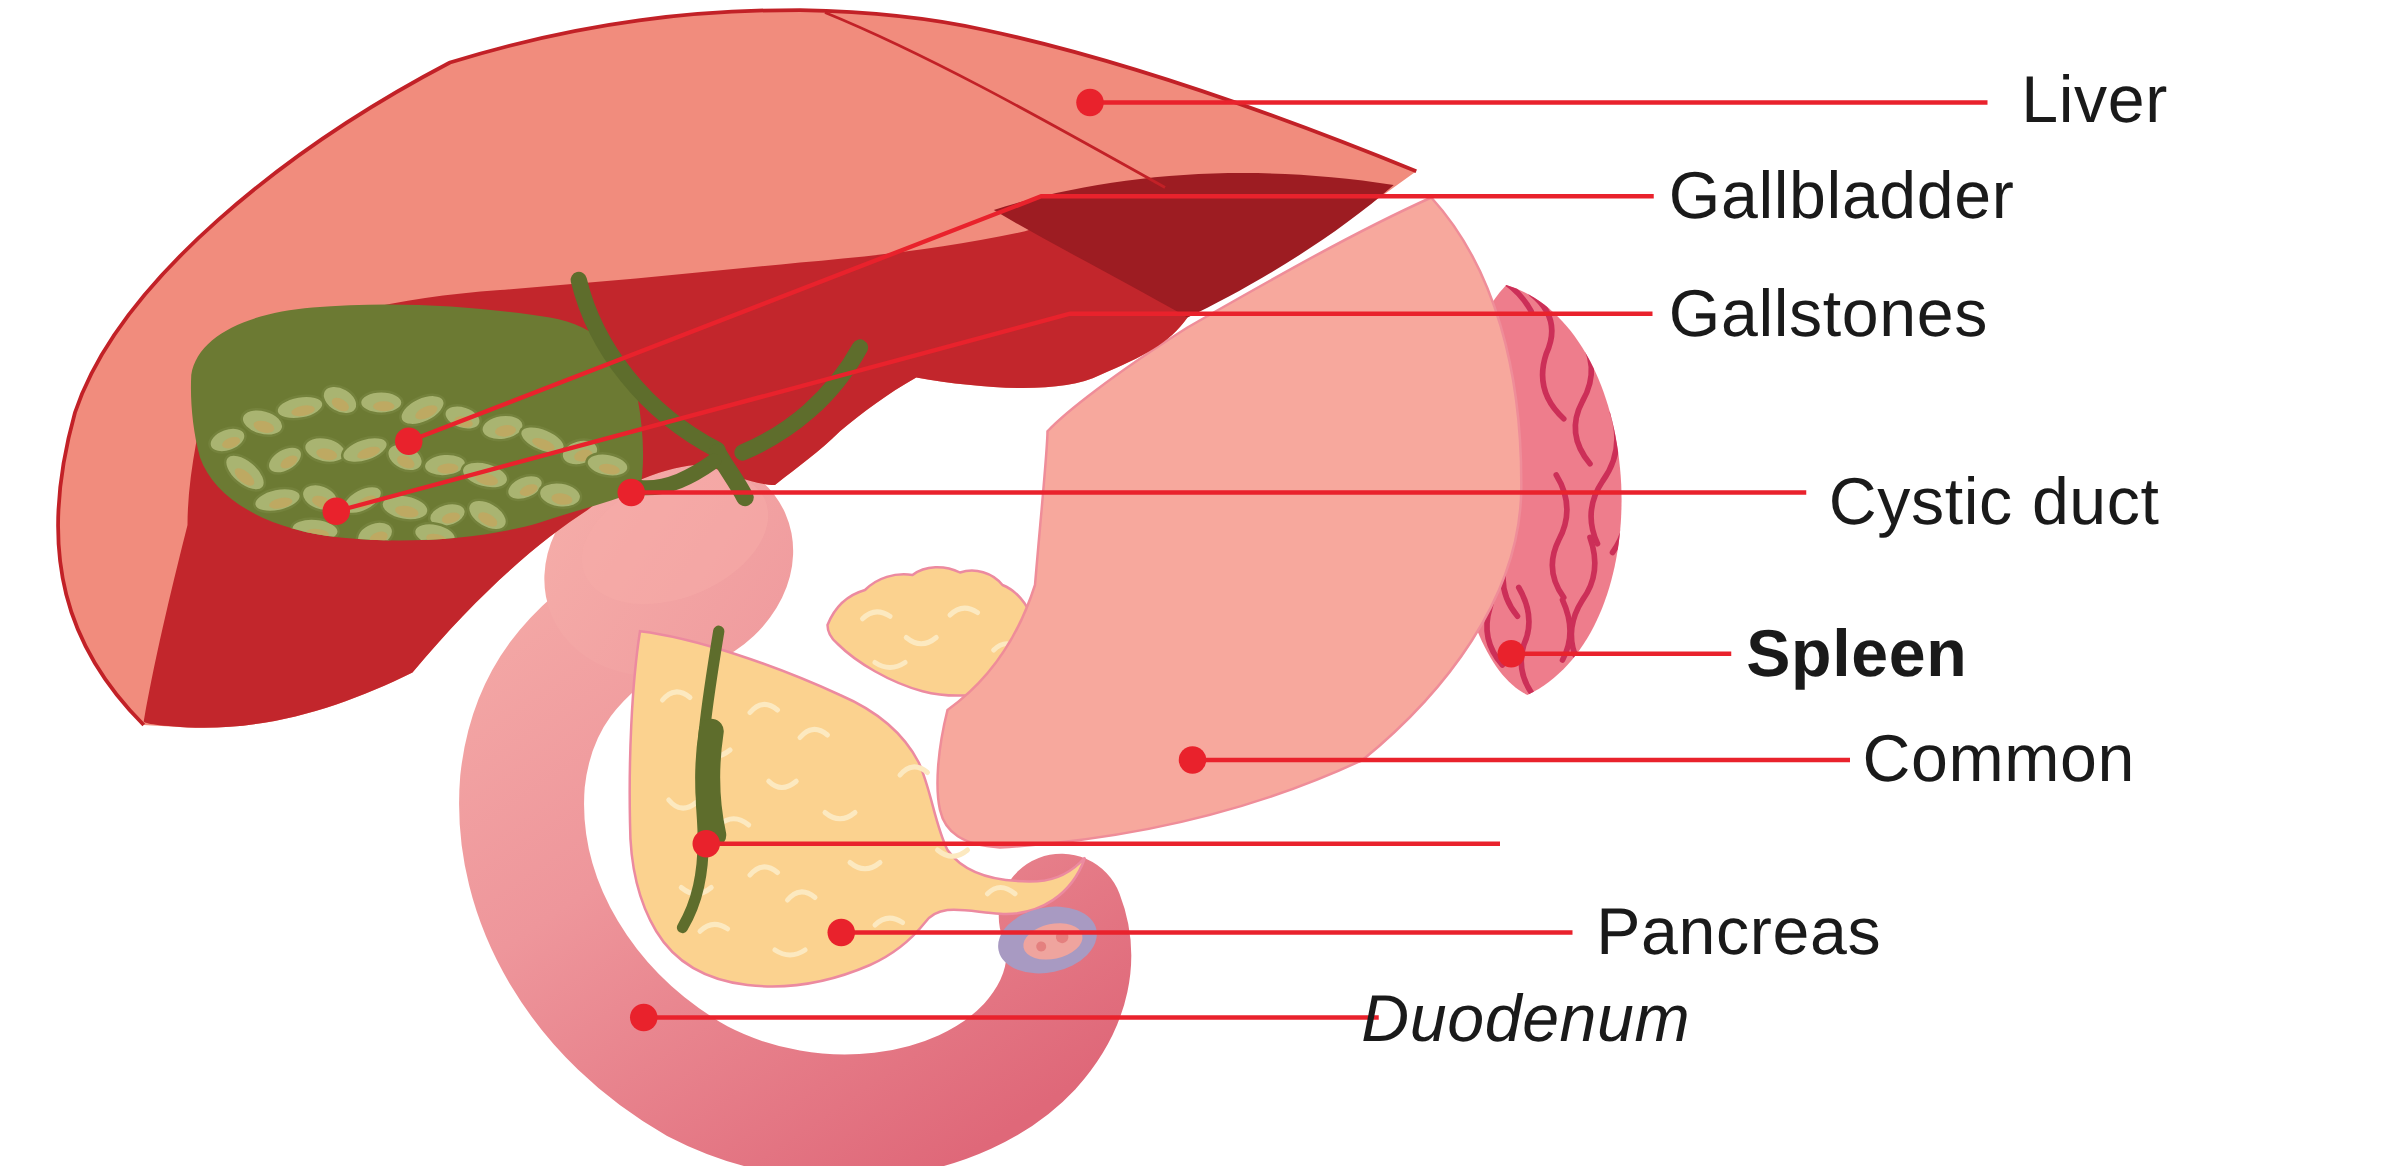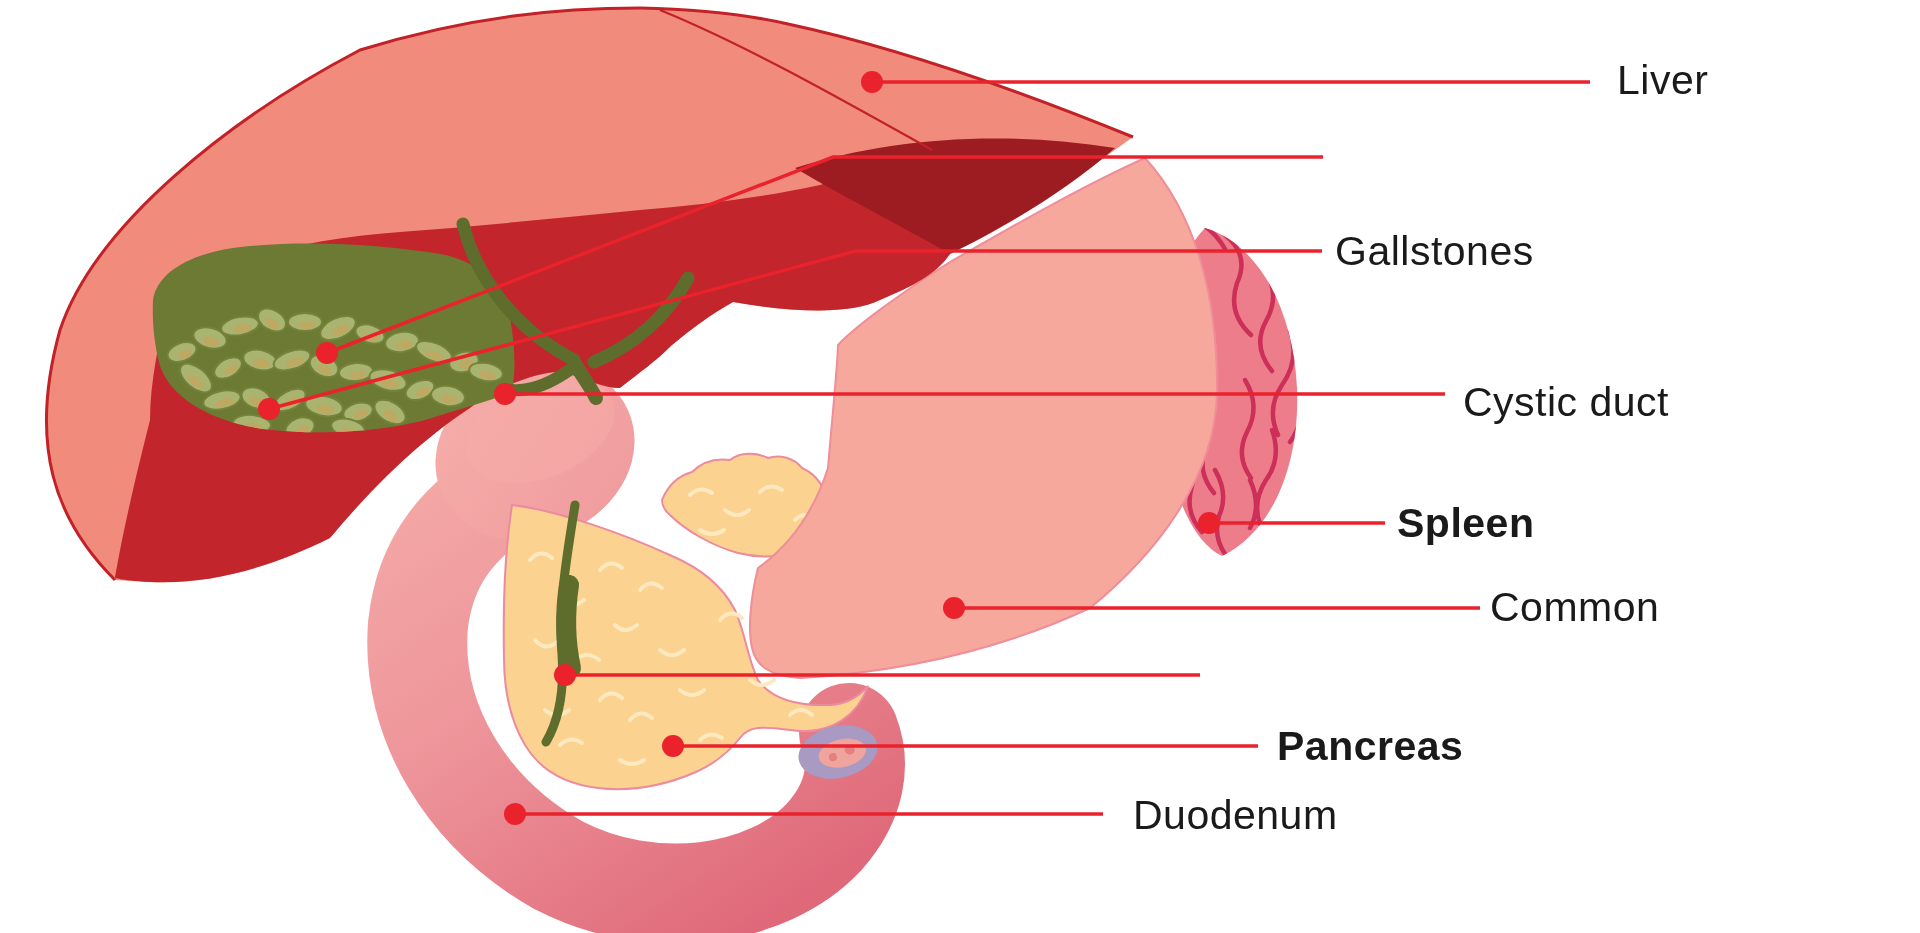--- a/index.html
+++ b/index.html
@@ -1,29 +1,29 @@
 <!DOCTYPE html>
 <html style="--c-background: #FFFFFF; --c-label_text: #1A1A1A; --c-leader_line: #E9222C; --c-marker_dot: #E9222C; --c-liver_top: #F18C7D; --c-liver_underside: #C2262C; --c-liver_shadow: #9D1C22; --c-liver_outline: #C22127; --c-gallbladder: #6C7A33; --c-bile_ducts: #5E6D2C; --c-gallstones: #A9B471; --c-gallstone_shadow: #C2A75F; --c-gallstone_edge: #74823C; --c-stomach: #F7A89D; --c-stomach_outline: #EF8D99; --c-spleen: #EE7D8C; --c-spleen_veins: #CC2F58; --c-pancreas: #FBD28F; --c-pancreas_detail: #FCE9C0; --c-pancreas_outline: #EC8AA0; --c-duodenum_light: #F5ACA8; --c-duodenum_mid: #EE969B; --c-duodenum_dark: #DF6879; --c-vessel_cut: #A89AC2; --c-vessel_inner: #EFA49E; --c-vessel_dots: #E4807F;"><head>
 <meta charset="utf-8">
 <style>
   html,body{margin:0;padding:0;background:#fff;}
   .stage{position:relative;width:1920px;height:933px;background:var(--c-background,#fff);overflow:hidden;
          font-family:"Liberation Sans",sans-serif;}
   .stage svg{position:absolute;left:0;top:0;}
-  .lbl{position:absolute;font-size:41px;line-height:1;color:var(--c-label_text,#1a1a1a);
+  .lbl{position:absolute;font-size:53px;line-height:1;color:var(--c-label_text,#1a1a1a);
        white-space:nowrap;transform:translateY(-50%);letter-spacing:0.5px;}
   .lbl-liver{left:1617px;top:80px;}
   .lbl-gallbladder{left:1335px;top:157px;}
   .lbl-gallstones{left:1335px;top:251px;}
   .lbl-cystic{left:1463px;top:402px;}
   .lbl-spleen{left:1397px;top:523px;font-weight:bold;}
   .lbl-stomach{left:1490px;top:607px;}
   .lbl-cbd{left:1218px;top:674px;}
-  .lbl-pancreas{left:1277px;top:746px;font-weight:bold;}
-  .lbl-duodenum{left:1133px;top:815px;}
+  .lbl-pancreas{left:1277px;top:746px;}
+  .lbl-duodenum{left:1089px;top:815px;font-style:italic;}
 
   .liver-top{fill:var(--c-liver_top);}
   .liver-underside{fill:var(--c-liver_underside);}
   .liver-shadow{fill:var(--c-liver_shadow);}
   .liver-line{stroke:var(--c-liver_outline);stroke-width:3;fill:none;}
   .fissure{stroke:var(--c-liver_outline);stroke-width:2.2;fill:none;}
   .stomach{fill:var(--c-stomach);stroke:var(--c-stomach_outline);stroke-width:2;}
   .spleen{fill:var(--c-spleen);}
   .spleen-vein{stroke:var(--c-spleen_veins);stroke-width:4.5;fill:none;stroke-linecap:round;}
   .pancreas{fill:var(--c-pancreas);stroke:var(--c-pancreas_outline);stroke-width:2;}
@@ -218,19 +218,20 @@
       <circle class="dot" cx="505" cy="394" r="11"></circle>
       <circle class="dot" cx="1209" cy="523" r="11"></circle>
       <circle class="dot" cx="954" cy="608" r="11"></circle>
       <circle class="dot" cx="565" cy="675" r="11"></circle>
       <circle class="dot" cx="673" cy="746" r="11"></circle>
       <circle class="dot" cx="515" cy="814" r="11"></circle>
     </g>
   </svg>
 
   <div class="lbl lbl-liver">Liver</div>
+  <div class="lbl lbl-gallbladder">Gallbladder</div>
   <div class="lbl lbl-gallstones">Gallstones</div>
   <div class="lbl lbl-cystic">Cystic duct</div>
   <div class="lbl lbl-spleen">Spleen</div>
   <div class="lbl lbl-stomach">Common</div>
   <div class="lbl lbl-pancreas">Pancreas</div>
   <div class="lbl lbl-duodenum">Duodenum</div>
 </div>
 
 </body></html>

